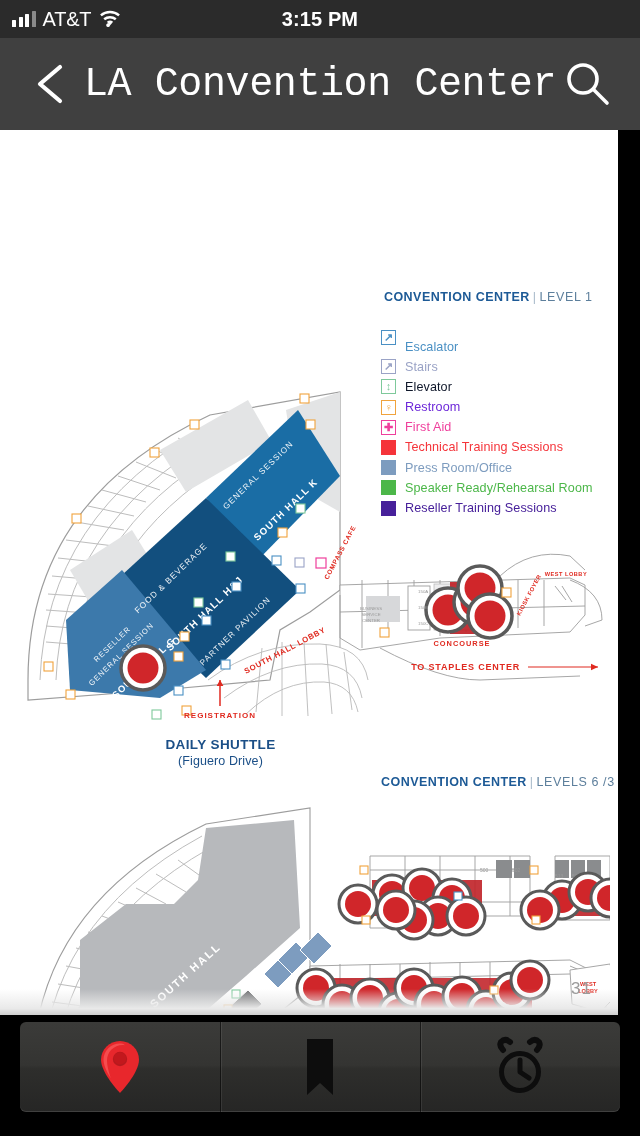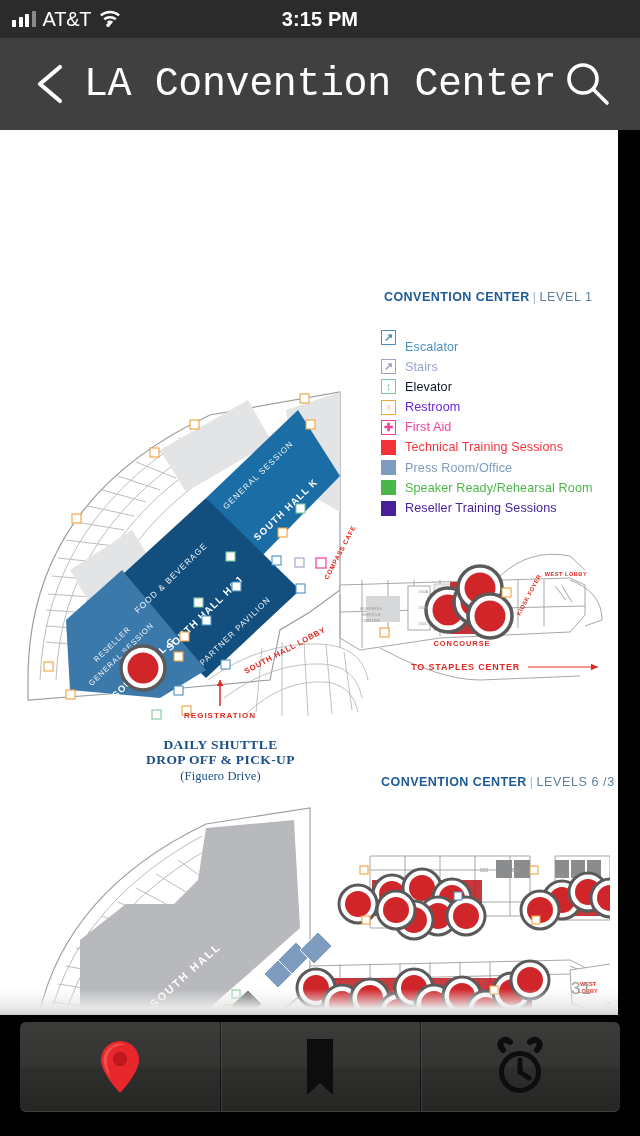--- a/index.html
+++ b/index.html
@@ -71,21 +71,21 @@
   .legend-label { font-size: 12.6px; letter-spacing: .1px; }
 
   
   .g { position:absolute; inset:0; display:flex; align-items:center; justify-content:center;
        font-size:11px; line-height:1; font-weight:700; }
 
   
   .map { position: absolute; }
 
   
-  .shuttle { position:absolute; text-align:center; color:#1b4f87; line-height:1.12;font-family:Liberation Serif, serif; }
+  .shuttle { position:absolute; text-align:center; color:#1b4f87; line-height:1.12; }
   .shuttle .l1 { font-size:13.5px; font-weight:800; letter-spacing:.4px; }
   .shuttle .l2 { font-size:13.5px; font-weight:800; letter-spacing:.4px; }
   .shuttle .l3 { font-size:12.5px; font-weight:400; letter-spacing:.1px; margin-top:2px; }
 
   
   .toolbar {
     position:absolute; left:20px; bottom:24px; width:600px; height:90px;
     background: linear-gradient(to bottom, #3b3b39 0%, #343432 48%, #2e2e2c 52%, #262625 100%);
     border-radius:6px; display:flex;
     box-shadow: 0 -1px 0 rgba(255,255,255,.12) inset;
@@ -329,21 +329,20 @@
           <text x="408" y="229">150B</text>
           <text x="408" y="245">150C</text>
         <text x="361" y="230" text-anchor="middle">BUSINESS</text>
         <text x="361" y="236" text-anchor="middle">SERVICE</text>
         <text x="361" y="242" text-anchor="middle">CENTER</text>
       </g>
     </svg>
 
     <div class="shuttle" style="left:108px; top:607px; width:225px;">
       <div class="l1">DAILY SHUTTLE</div>
-      <div class="l2">DROP OFF &amp; PICK-UP</div>
       <div class="l3">(Figuero Drive)</div>
     </div>
 
     <div class="legend" style="left:381px; top:645px;">
       <div class="legend-head">
         <span>CONVENTION CENTER</span><span class="sep">|</span><span class="sub">LEVELS 6 /3</span>
       </div>
     </div>
 
     <svg class="map" style="left:10px; top:668px;" width="600" height="320" viewBox="0 0 600 320">

